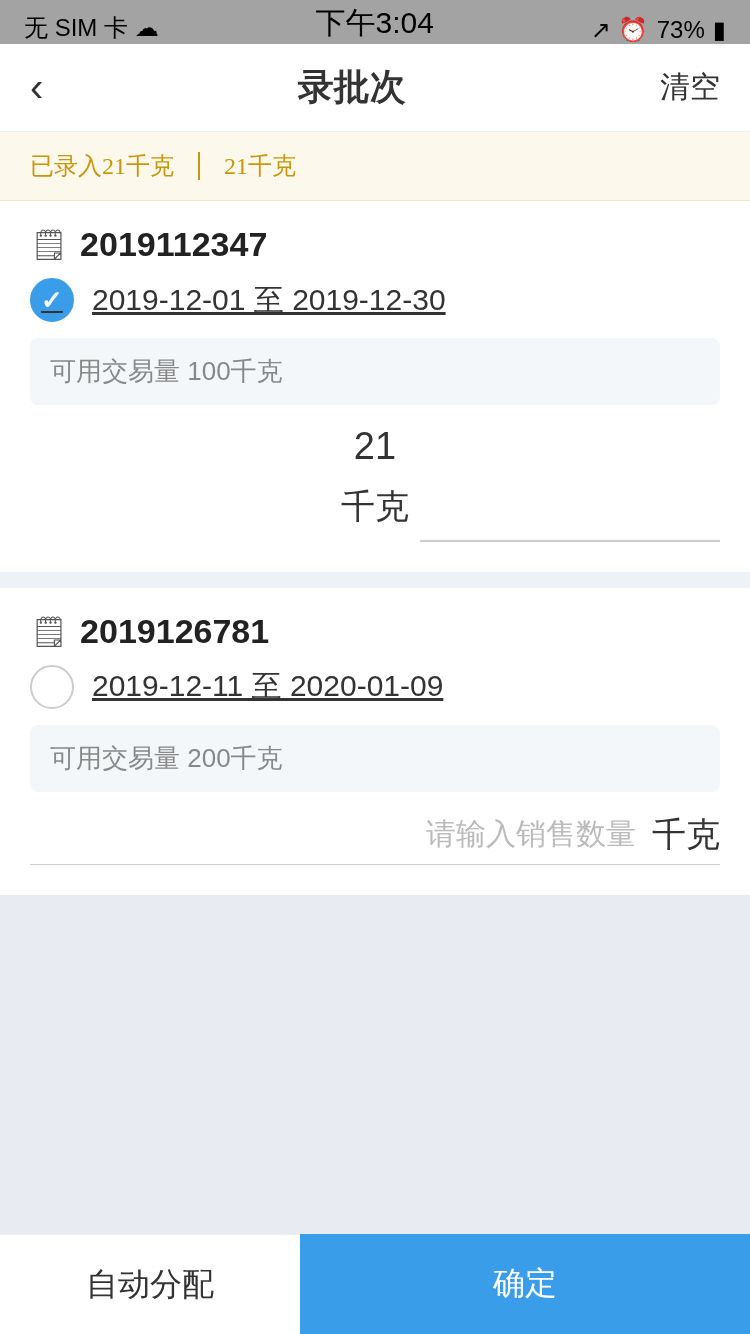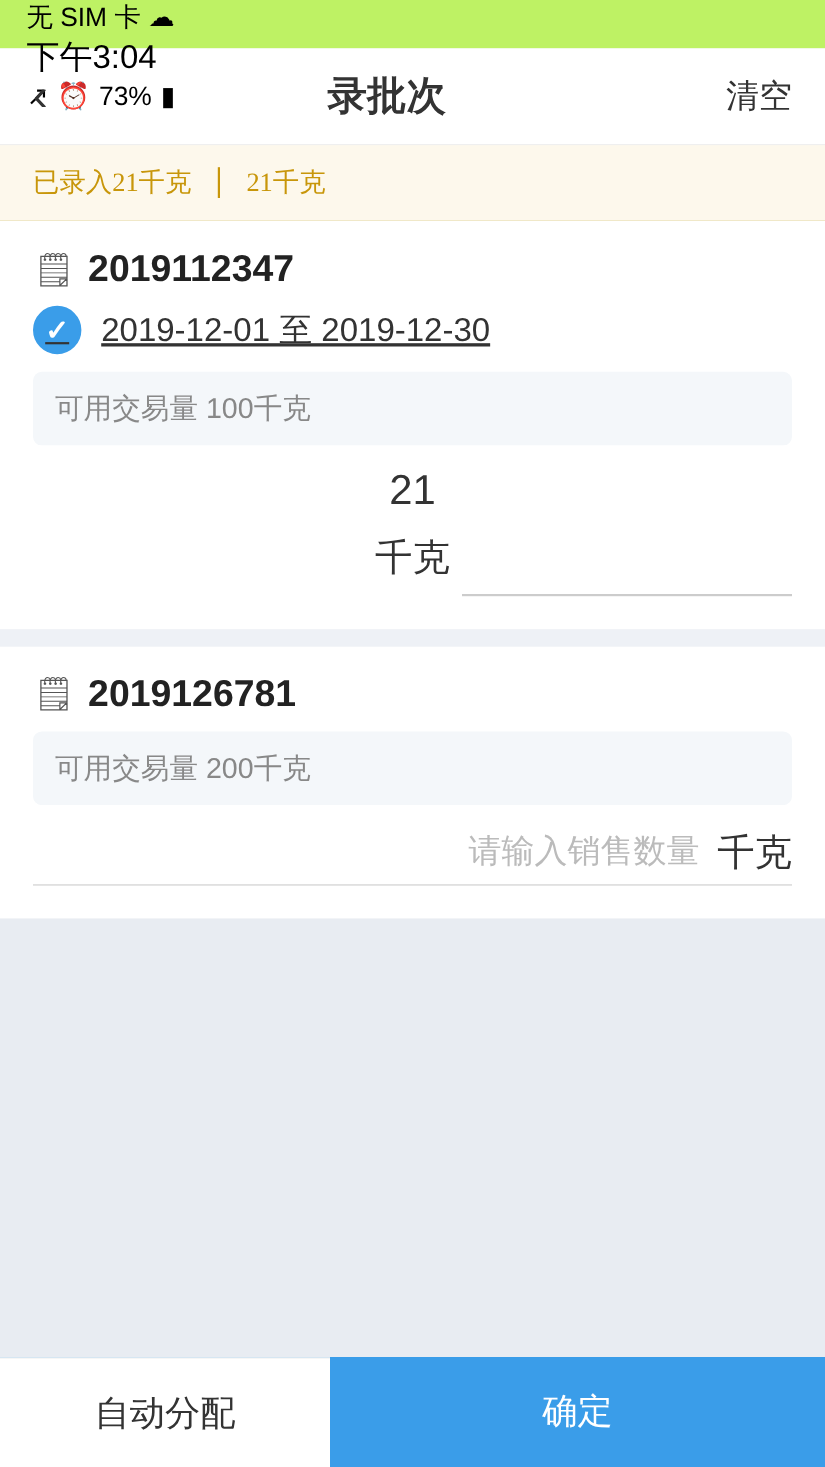--- a/index.html
+++ b/index.html
@@ -10,28 +10,27 @@
       font-family: -apple-system, "PingFang SC", "Helvetica Neue", sans-serif;
       background: #f0f2f5;
       font-size: 28px;
       color: #333;
     }
 
     
     .status-bar {
       width: 100%;
       height: 44px;
-      background: #bef264;
-      display: flex;
-      align-items: flex-start;
+      background: #a3a3a3;
+      display: flex;
+      align-items: flex-end;
       justify-content: space-between;
       padding: 0 24px;
       font-size: 26px;
       color: #000;
-      flex-direction: column;
     }
     .status-left { display: flex; align-items: center; gap: 10px; font-size: 24px; }
     .status-center { font-size: 30px; font-weight: 500; }
     .status-right { display: flex; align-items: center; gap: 8px; font-size: 24px; }
 
     
     .nav-bar {
       width: 100%;
       height: 88px;
       background: #fff;
@@ -285,20 +284,24 @@
       <div style="height:1.5px; background:#ccc; margin: 10px 100px 30px auto; width: 300px; margin-right: 30px;"></div>
     </div>
 
     <div style="height:16px; background:#eef1f6;"></div>
 
     <div class="batch-item">
       <div class="batch-header">
         <span class="batch-icon">🗒</span>
         <span class="batch-id">2019126781</span>
       </div>
+      <div class="batch-date-row">
+        <div class="radio-circle"></div>
+        <span class="batch-date">2019-12-11 至 2020-01-09</span>
+      </div>
       <div class="batch-available">可用交易量 200千克</div>
     </div>
 
     <div style="background:#fff; padding-bottom: 30px;">
       <div class="input-row">
         <span class="input-placeholder">请输入销售数量</span>
         <span class="input-unit">千克</span>
       </div>
       <div class="input-divider"></div>
     </div>

